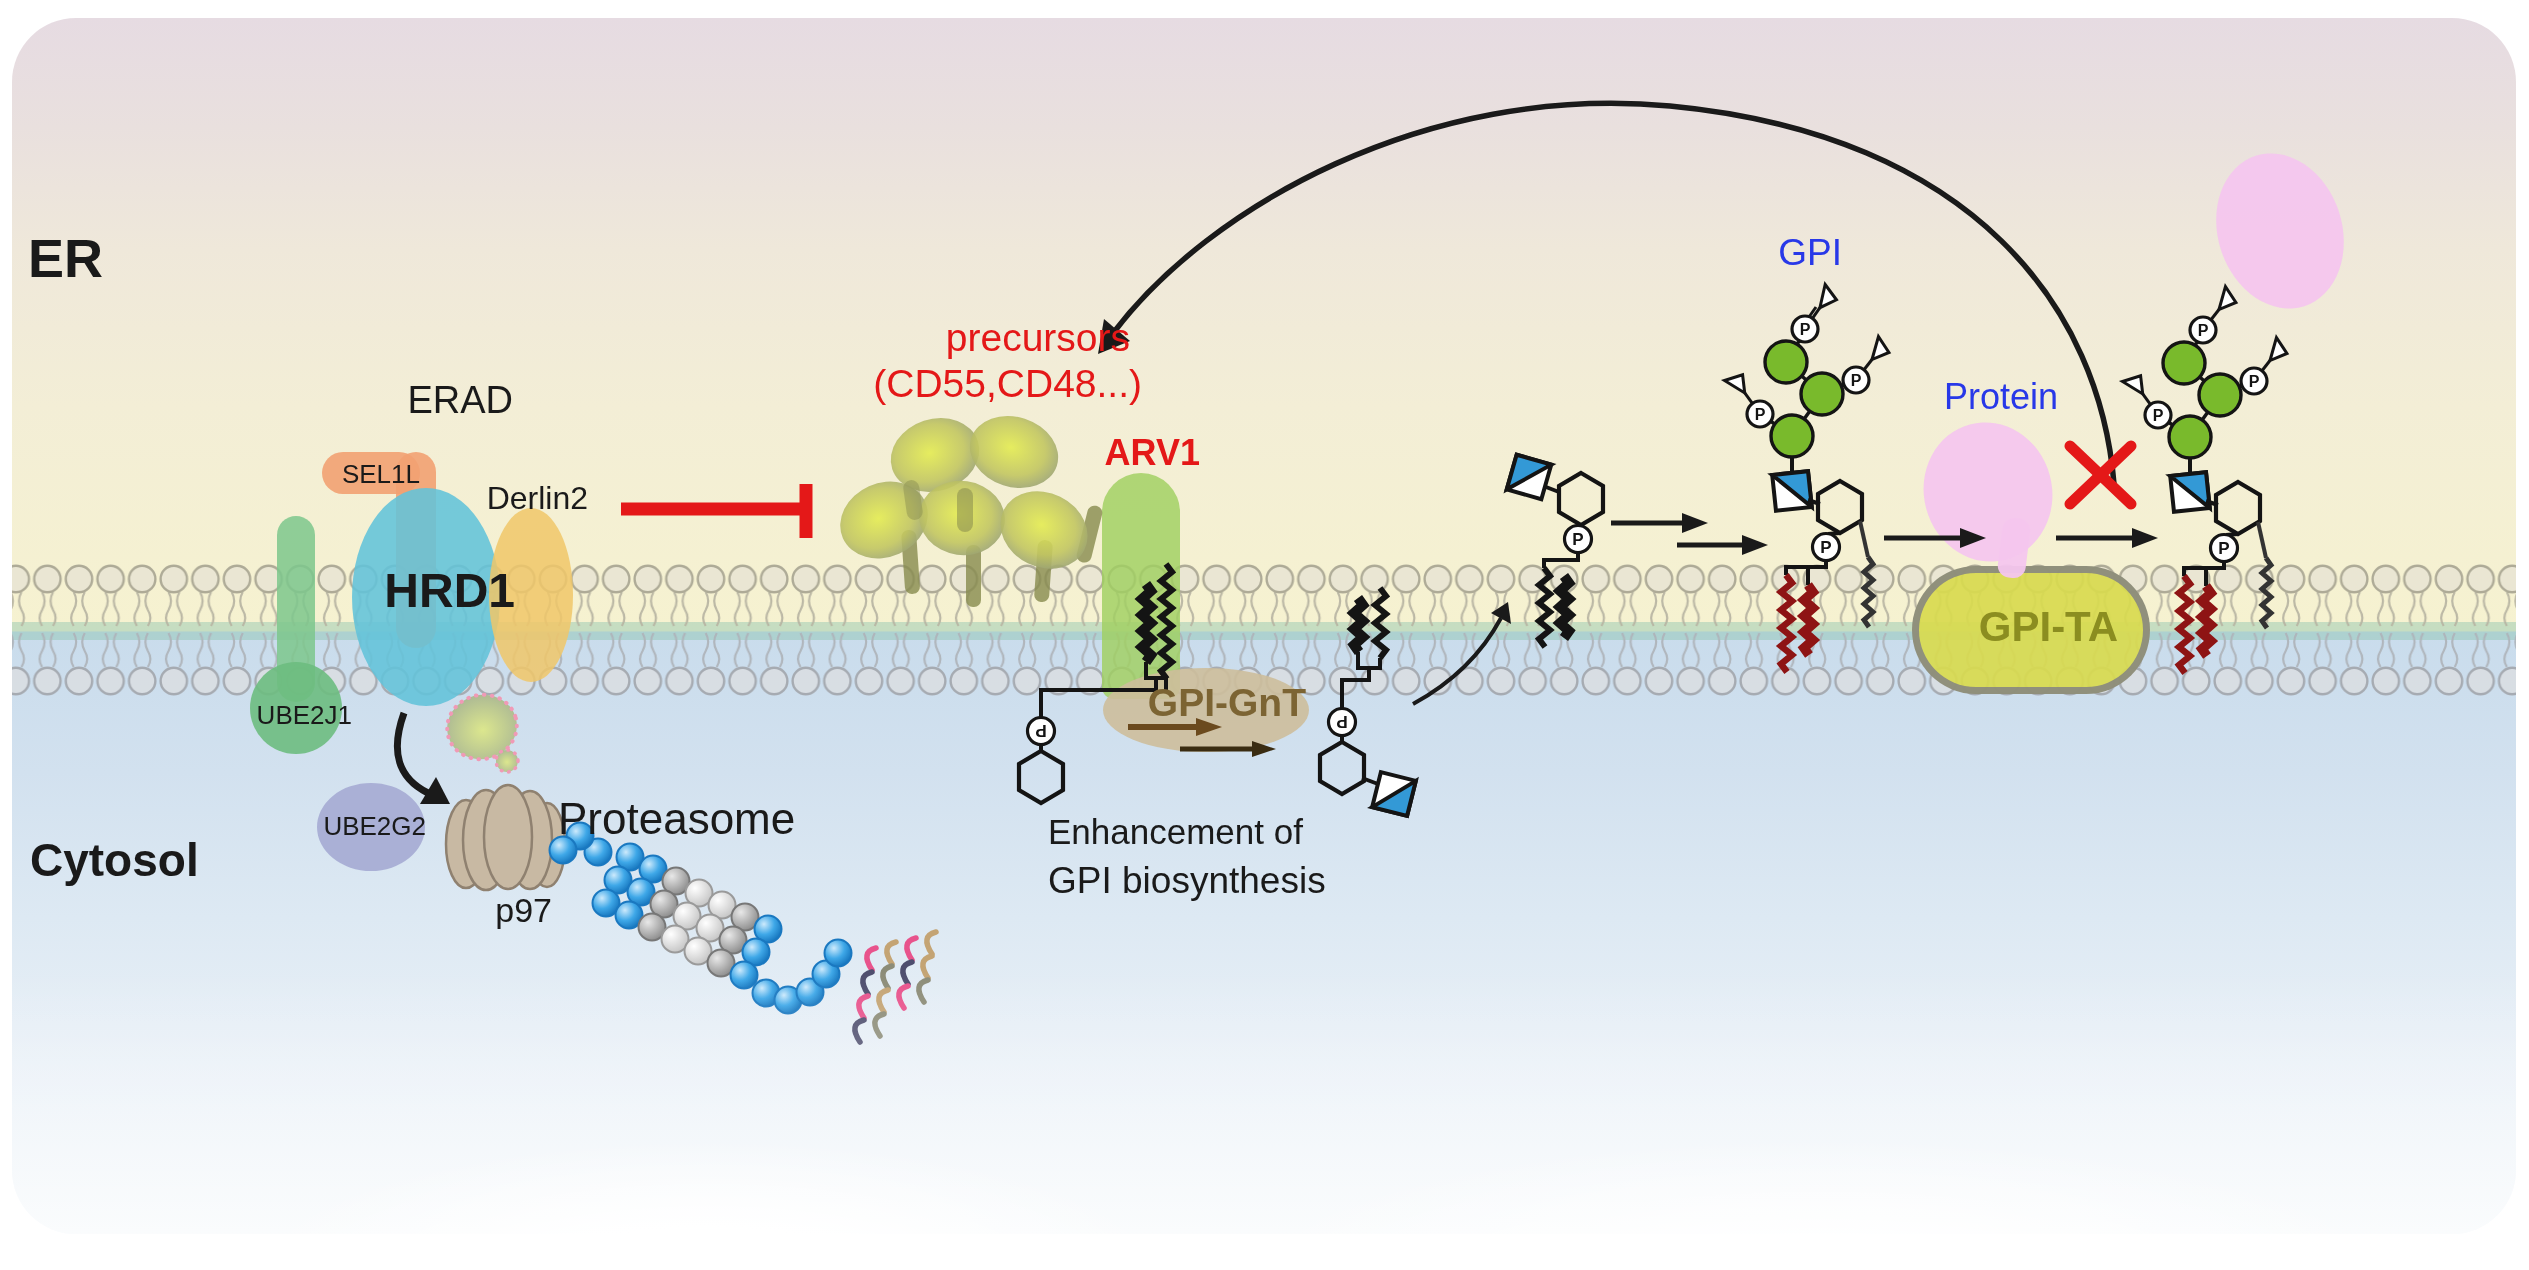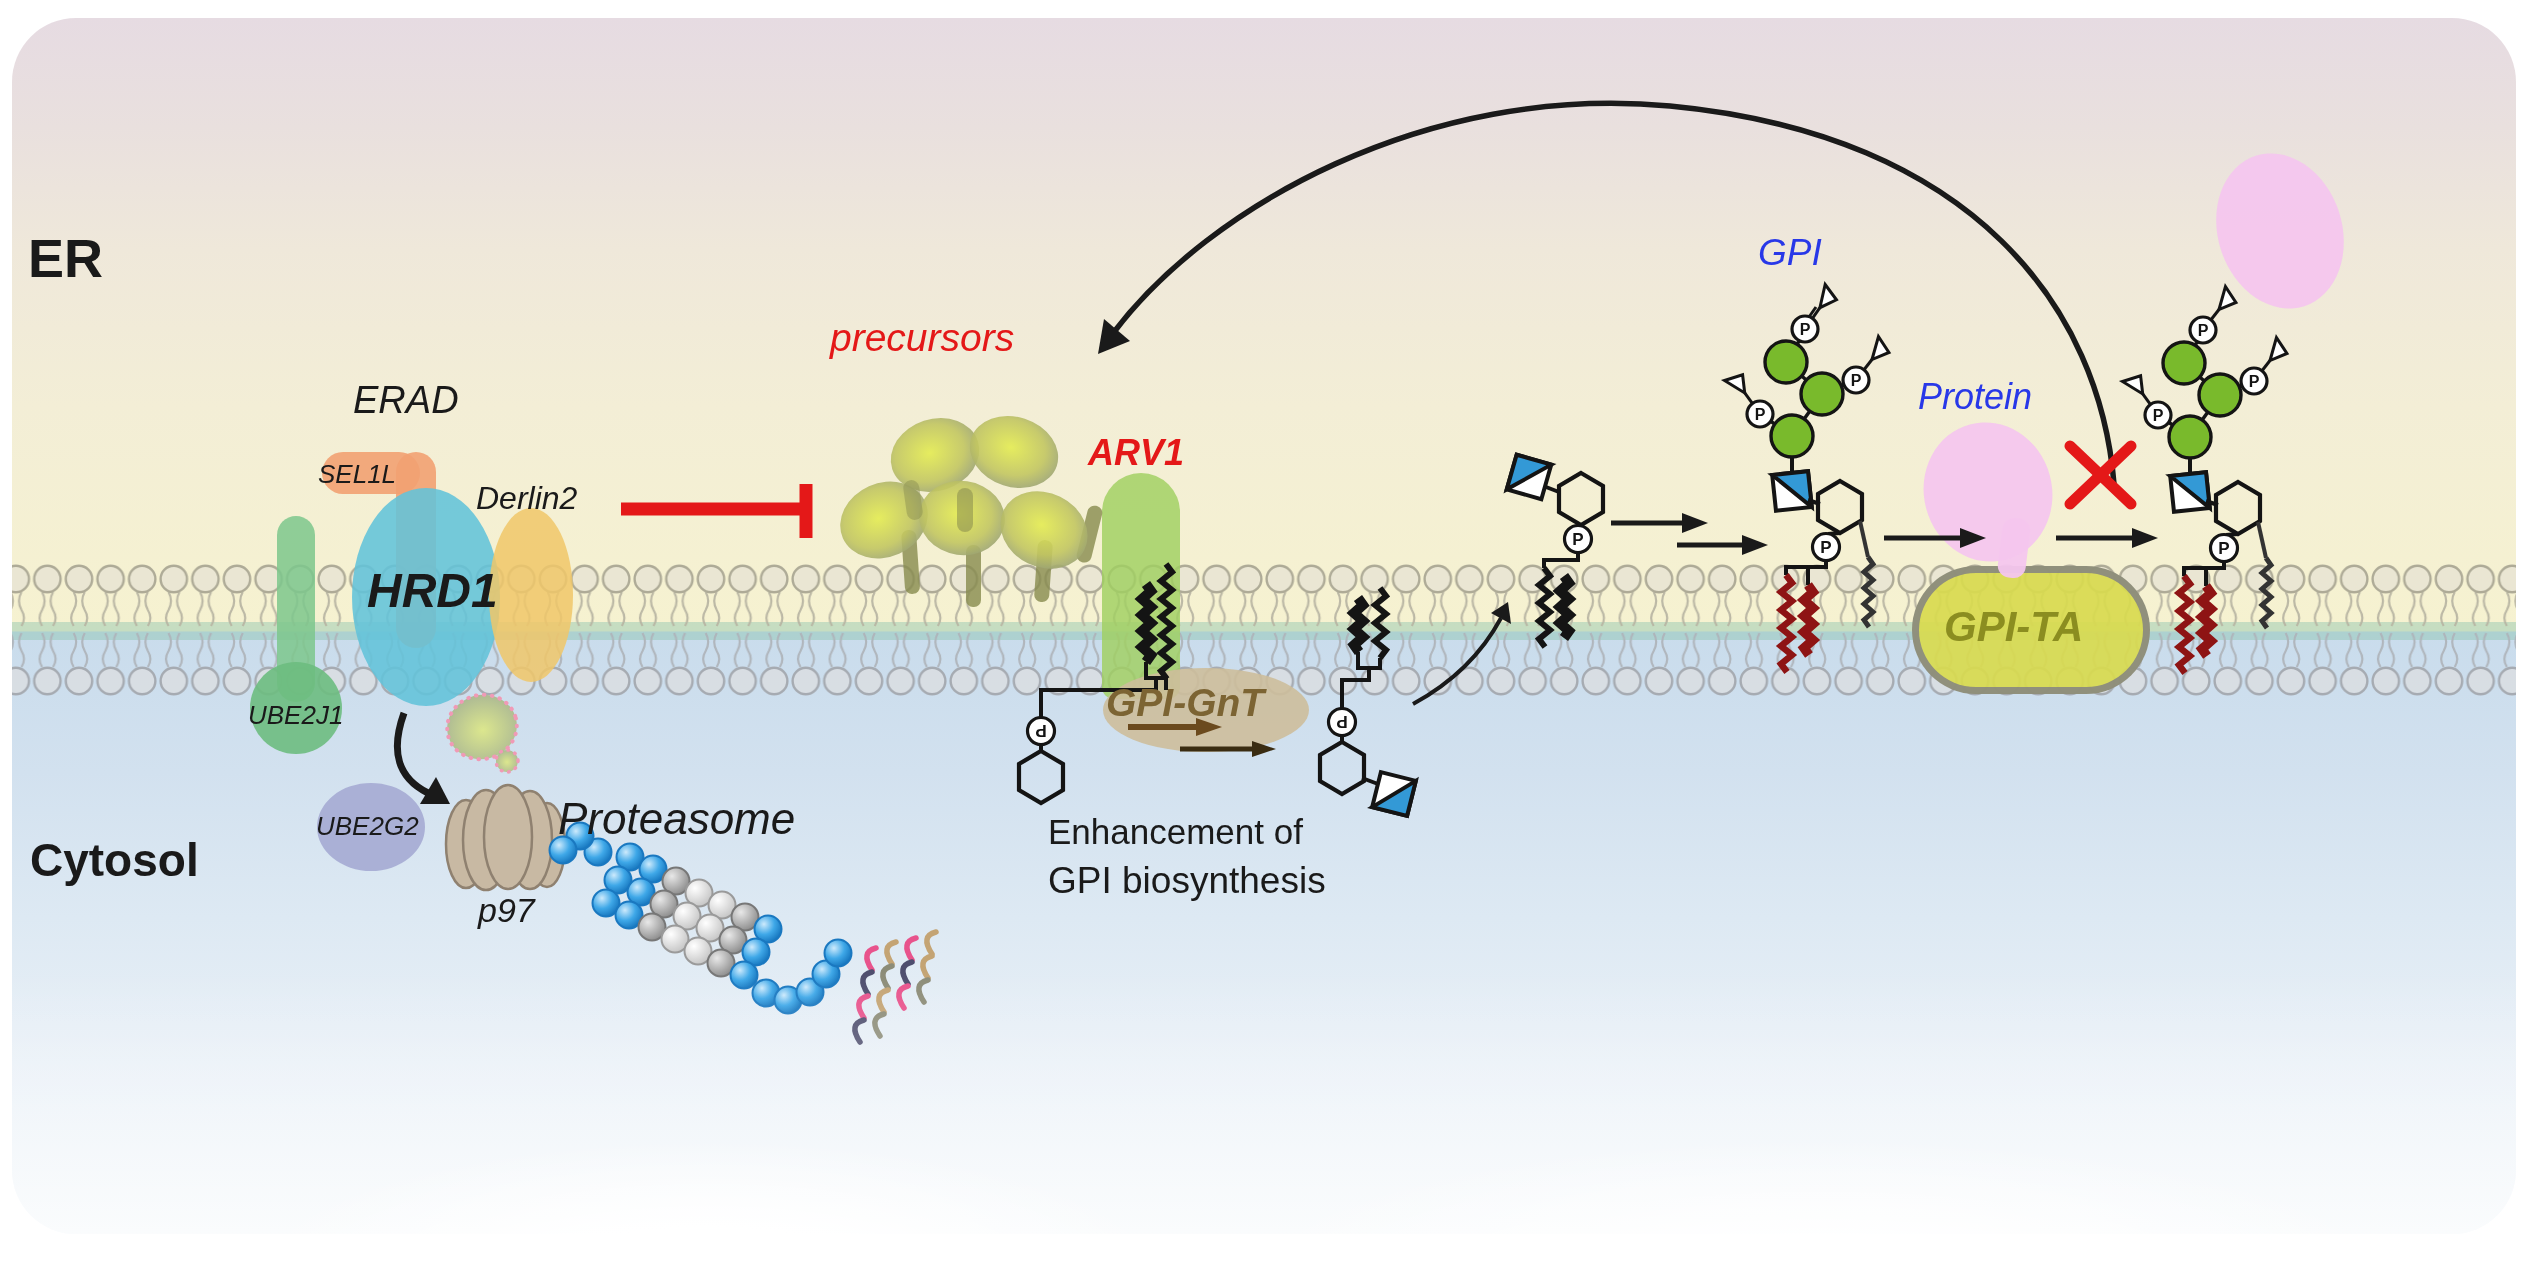--- a/index.html
+++ b/index.html
@@ -12,21 +12,21 @@
   .world{position:absolute;left:-12px;top:-18px;width:2529px;height:1270px;}
   .cloudfade{position:absolute;left:0;bottom:0;width:100%;height:300px;
      background:
        radial-gradient(ellipse 700px 220px at 28% 108%, #ffffff 30%, rgba(255,255,255,0) 70%),
        radial-gradient(ellipse 900px 240px at 72% 112%, #ffffff 25%, rgba(255,255,255,0) 70%),
        linear-gradient(180deg, rgba(255,255,255,0) 0%, rgba(255,255,255,.55) 85%, rgba(255,255,255,.8) 100%);}
   .midline{position:absolute;left:0;top:622px;width:2529px;height:18px;background:rgba(140,196,176,.45);}
   .membrane{position:absolute;left:0;top:563px;width:2529px;height:134px;opacity:.92;}
   .blob{position:absolute;}
   .lbl{position:absolute;white-space:nowrap;line-height:1.05;}
-  .ctr{text-align:left;font-style:italic;}
+  .ctr{text-align:right;}
   .art{position:absolute;left:0;top:0;width:2529px;height:1270px;font-family:"Liberation Sans",sans-serif;}
   svg text{font-family:"Liberation Sans",sans-serif;}
 </style>
 </head>
 <body>
 
 <div class="stage">
  <div class="canvas">
   <div class="world">
 
@@ -363,20 +363,21 @@
    <div class="lbl" style="left:30px;top:836px;font-size:46px;font-weight:bold;">Cytosol</div>
    <div class="lbl ctr" style="left:353px;top:381px;width:160px;font-size:38px;">ERAD</div>
    <div class="lbl ctr" style="left:318px;top:461px;width:102px;font-size:26px;">SEL1L</div>
    <div class="lbl ctr" style="left:352px;top:566px;width:148px;font-size:48px;font-weight:bold;margin-left:15px;">HRD1</div>
    <div class="lbl ctr" style="left:476px;top:482px;width:112px;font-size:32px;">Derlin2</div>
    <div class="lbl ctr" style="left:248px;top:702px;width:104px;font-size:26px;">UBE2J1</div>
    <div class="lbl ctr" style="left:316px;top:813px;width:110px;font-size:26px;">UBE2G2</div>
    <div class="lbl ctr" style="left:478px;top:893px;width:74px;font-size:34px;">p97</div>
    <div class="lbl ctr" style="left:558px;top:796px;width:214px;font-size:44px;">Proteasome</div>
    <div class="lbl ctr" style="left:830px;top:318px;width:300px;font-size:39px;color:#e41818;">precursors</div>
+   <div class="lbl ctr" style="left:818px;top:364px;width:324px;font-size:39px;color:#e41818;">(CD55,CD48...)</div>
    <div class="lbl ctr" style="left:1088px;top:434px;width:112px;font-size:36px;font-weight:bold;color:#e41818;">ARV1</div>
    <div class="lbl ctr" style="left:1106px;top:683px;width:200px;font-size:39px;font-weight:bold;color:#7c6433;">GPI-GnT</div>
    <div class="lbl" style="left:1048px;top:814px;font-size:35px;">Enhancement of</div>
    <div class="lbl" style="left:1048px;top:862px;font-size:37px;">GPI biosynthesis</div>
    <div class="lbl ctr" style="left:1758px;top:234px;width:84px;font-size:37px;color:#2838e8;">GPI</div>
    <div class="lbl ctr" style="left:1918px;top:378px;width:140px;font-size:36px;color:#2838e8;">Protein</div>
    <div class="lbl ctr" style="left:1944px;top:605px;width:174px;font-size:42px;font-weight:bold;color:#8b8d20;">GPI-TA</div>
 
    <div class="cloudfade"></div>
   </div>

